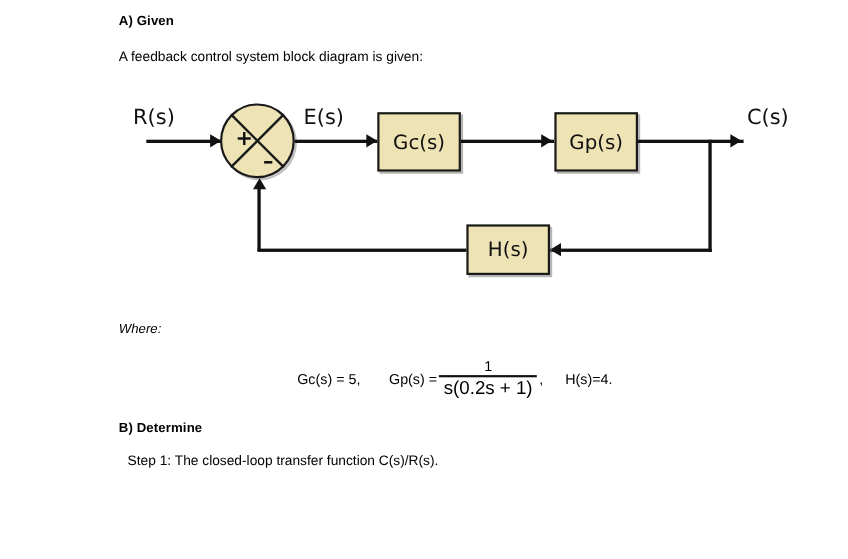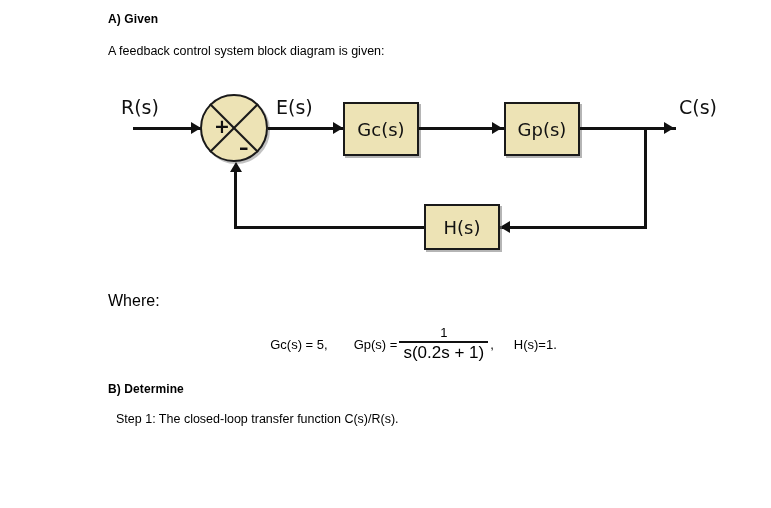--- a/index.html
+++ b/index.html
@@ -26,21 +26,22 @@
   .heading {
     font-size: 12px;
     font-weight: bold;
     letter-spacing: 0.1px;
   }
   .body-text {
     font-size: 12.5px;
     font-weight: normal;
   }
   .small-label {
-    font-size: 16px;
+    font-size: 12px;
+    font-style: italic;
   }
 
   
   #block-diagram {
     left: 80px;
     top: 88px;
     width: 620px;
     height: 180px;
   }
   .diag-label {
@@ -219,21 +220,21 @@
       <span class="eq-item">Gc(s) = 5,</span>
       <span class="sp-lg"></span>
       <span class="eq-item">Gp(s) =</span>
       <span class="frac">
         <span class="num">1</span>
         <span class="bar"></span>
         <span class="den">s(0.2s + 1)</span>
       </span>
       <span class="eq-item">,</span>
       <span class="sp-md"></span>
-      <span class="eq-item">H(s)=1.</span>
+      <span class="eq-item">H(s)=4.</span>
     </div>
   </div>
 
   <div class="abs heading" style="left:80px; top:382px;">B) Determine</div>
 
   <div class="abs" id="steps">
 
     <div class="step-line">
       <span>Step 1:</span><span> The closed-loop transfer function C(s)/R(s).</span>
     </div>

